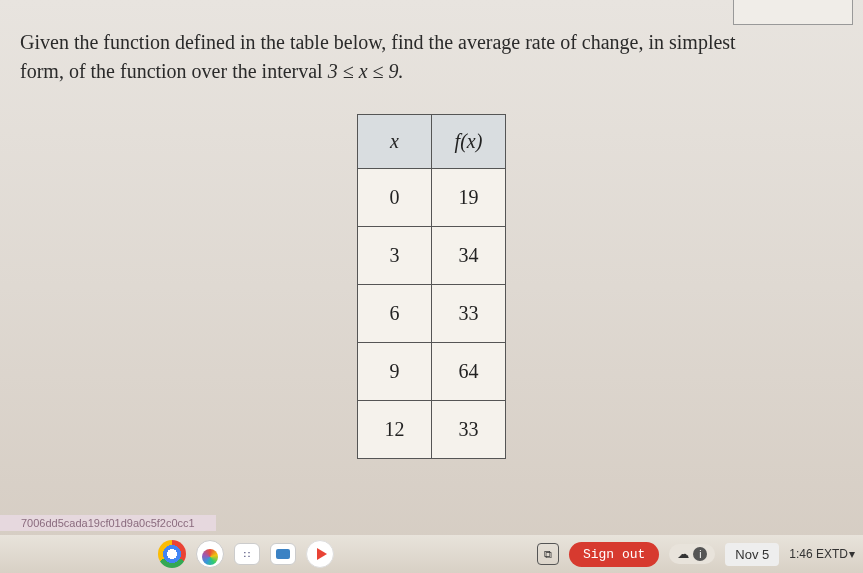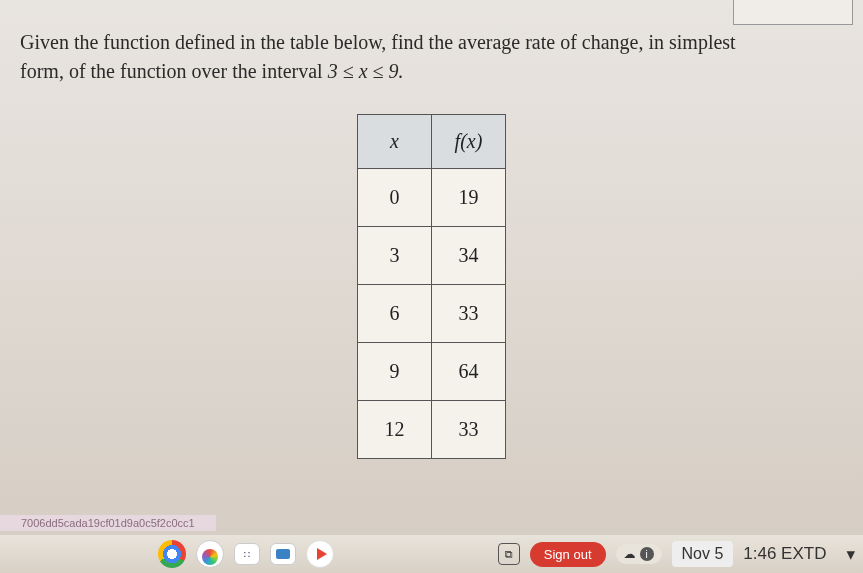--- a/index.html
+++ b/index.html
@@ -87,29 +87,29 @@
   .play-wrap{width:28px;height:28px;border-radius:50%;background:#fff;display:flex;align-items:center;justify-content:center;border:1px solid #ddd;}
   .play-tri{width:0;height:0;border-left:10px solid #e94335;border-top:6px solid transparent;border-bottom:6px solid transparent;margin-left:3px;}
   .spacer { flex: 1; }
   .tb-right { display:flex; gap:10px; align-items:center; font-size:13px; color:#333;}
   .screenshot-icon {
     width:22px;height:22px;border:1.5px solid #555;border-radius:4px;
     display:flex;align-items:center;justify-content:center;font-size:11px;
   }
   .signout {
     background:#d73a2f;color:#fff;padding:5px 14px;border-radius:14px;
-    font-size:13px;font-weight:500;
+    font-size:13px;font-weight:500;font-family:Liberation Mono, monospace;
   }
   .pill {
     background:#e8e3db;border-radius:12px;padding:3px 8px;
     display:flex;align-items:center;gap:4px;font-size:12px;
   }
   .info-badge{width:14px;height:14px;border-radius:50%;background:#555;color:#fff;font-size:10px;display:flex;align-items:center;justify-content:center;}
-  .date-box{background:#eee;padding:4px 10px;border-radius:4px;font-size:16px;}
-  .time-box{font-size:17px;display:flex;align-items:center;gap:20px;}
+  .date-box{background:#eee;padding:4px 10px;border-radius:4px;font-size:13px;}
+  .time-box{font-size:12px;display:flex;align-items:center;gap:1px;}
   .files-inner{width:14px;height:10px;background:#3b82c4;margin:5px auto 0;border-radius:2px;}
   .paint-inner{width:16px;height:16px;border-radius:50%;background:conic-gradient(#e74c3c,#f1c40f,#2ecc71,#3498db,#9b59b6,#e74c3c);margin:5px auto 0;}
 </style>
 </head>
 <body>
 
 <div class="top-corner"></div>
 
 <div class="problem-text">
   <span>Given the function defined in the table below, find the average rate of change, in simplest</span><br>

